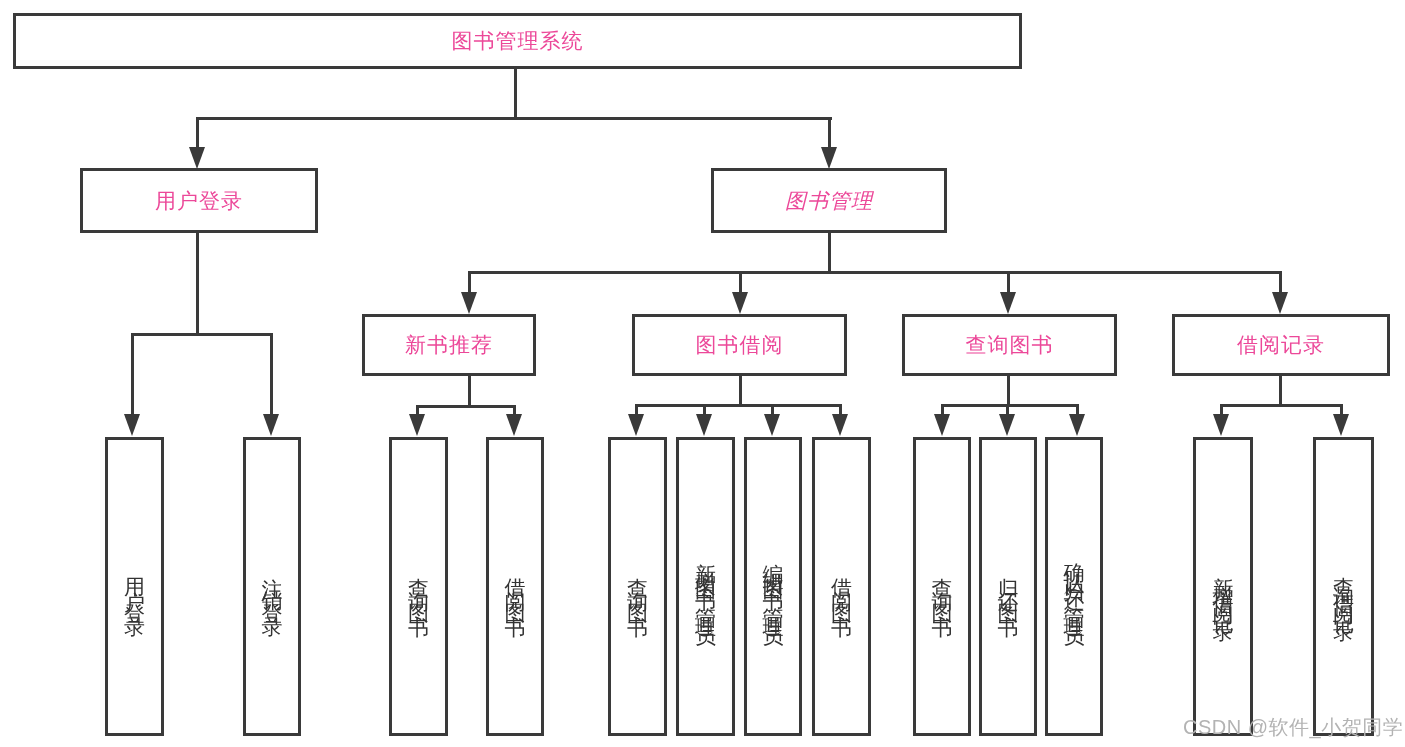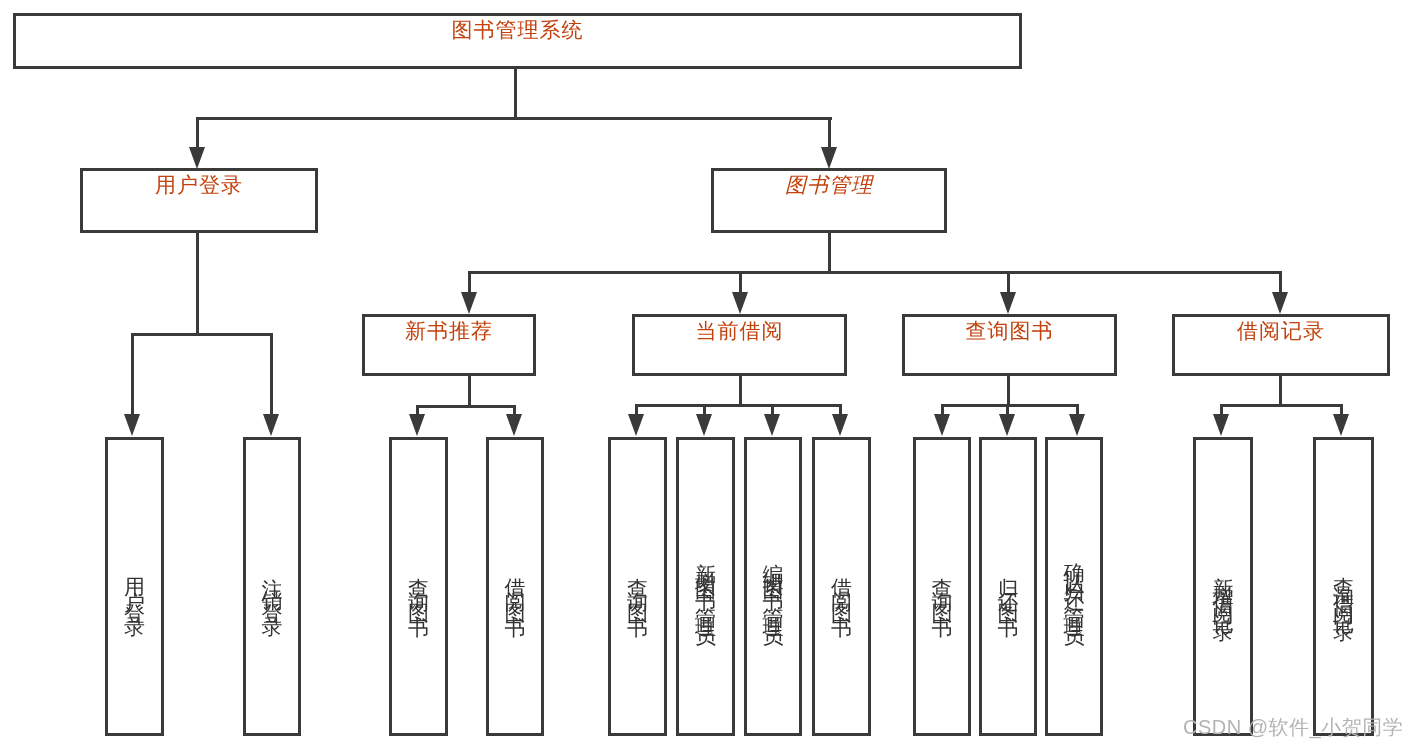--- a/index.html
+++ b/index.html
@@ -12,24 +12,25 @@
     font-family: "Liberation Sans", "DejaVu Sans", sans-serif;
     color: #333333;
   }
   
   .box {
     position: absolute;
     box-sizing: border-box;
     border: 3px solid #3a3a3a;
     background: #ffffff;
     display: flex;
+    align-items: center;
     justify-content: center;
     font-size: 21px;
     letter-spacing: 1px;
-    color: #c2410c;
+    color: #ec4899;
   }
   .vbox {
     position: absolute;
     box-sizing: border-box;
     border: 3px solid #3a3a3a;
     background: #ffffff;
     display: flex;
     align-items: center;
     justify-content: center;
     writing-mode: vertical-rl;
@@ -125,21 +126,21 @@
   <div class="ahead" style="left:732px;  top:292px;"></div>
   <div class="vline" style="left:1007px; top:271px; height:23px;"></div>
   <div class="ahead" style="left:1000px; top:292px;"></div>
   <div class="vline" style="left:1279px; top:271px; height:23px;"></div>
   <div class="ahead" style="left:1272px; top:292px;"></div>
 
   <div class="box" id="n-new-book">
     <span>新书推荐</span>
   </div>
   <div class="box" id="n-book-borrow">
-    <span>当前借阅</span>
+    <span>图书借阅</span>
   </div>
   <div class="box" id="n-current-borrow">
     <span>查询图书</span>
   </div>
   <div class="box" id="n-borrow-record">
     <span>借阅记录</span>
   </div>
 
   <div class="vline" style="left:468px; top:376px; height:32px;"></div>
   <div class="hline" style="left:416px; top:405px; width:100px;"></div>

